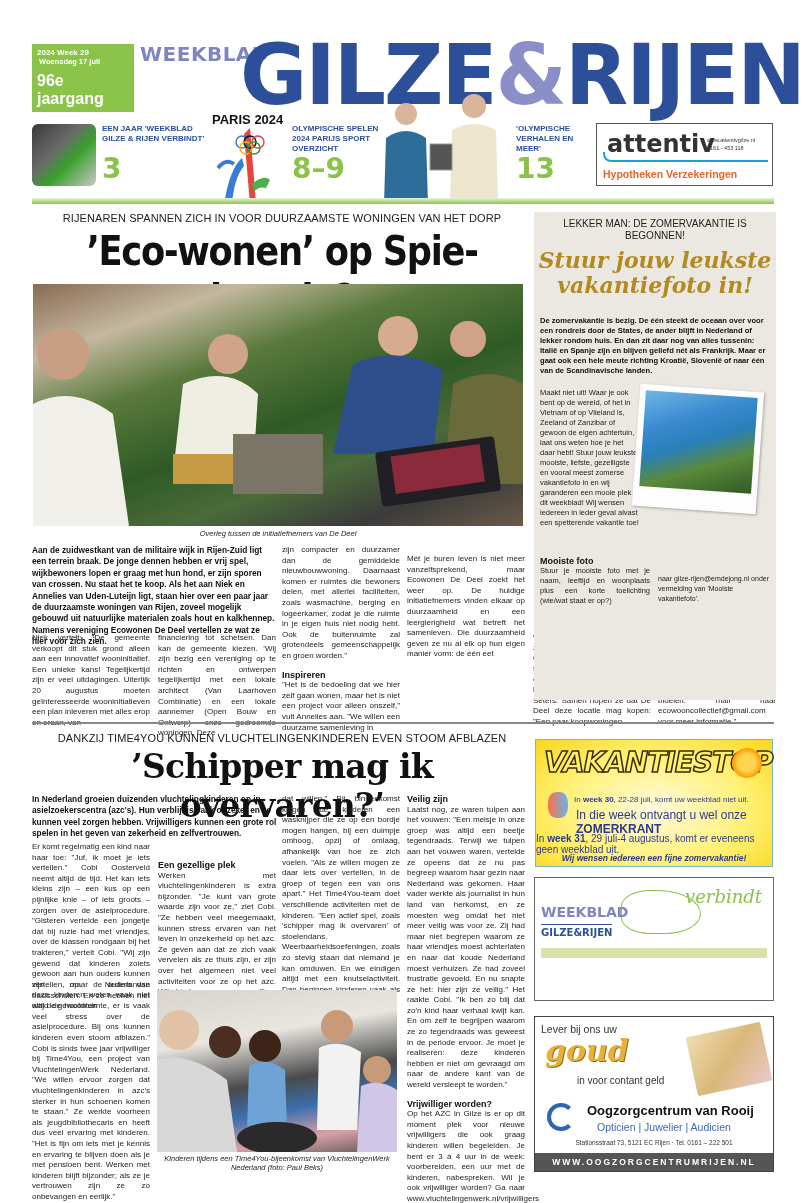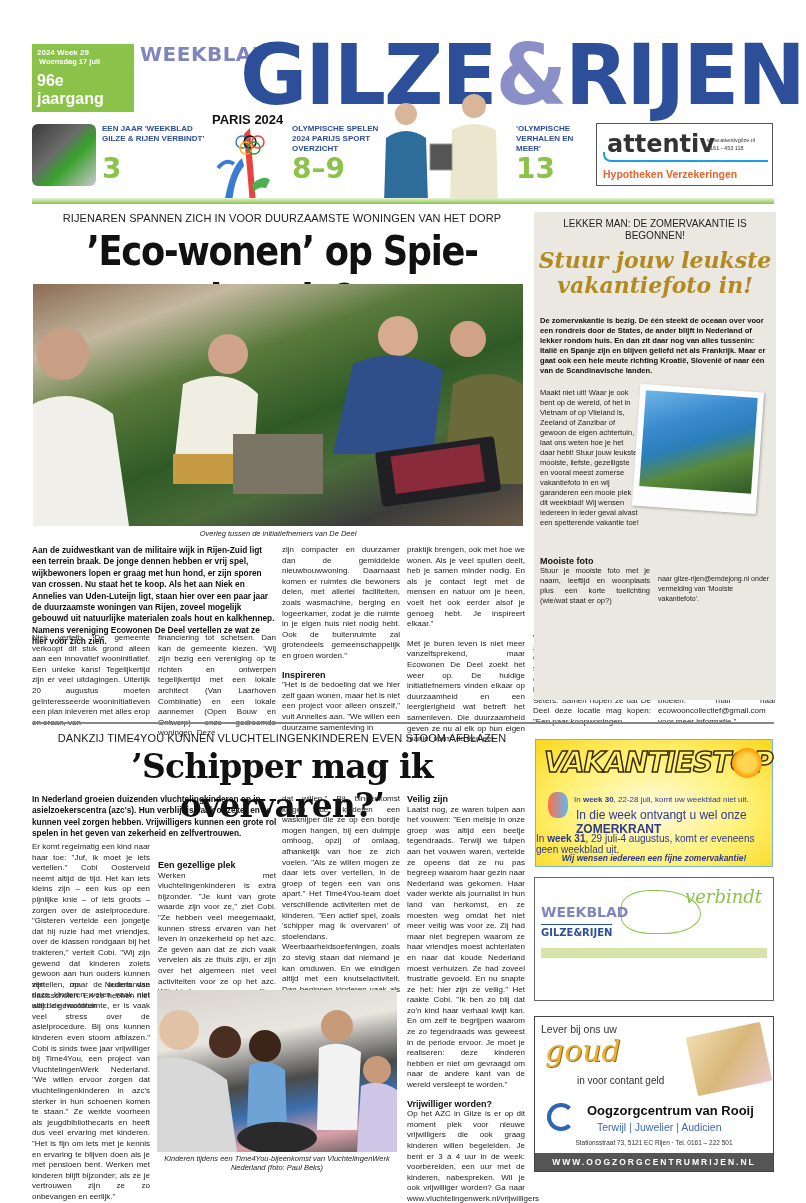--- a/index.html
+++ b/index.html
@@ -81,21 +81,21 @@
 #verbindt .gr{position:absolute;left:6px;top:46px;font-size:10px;font-weight:900;color:#2d4f99;font-family:"DejaVu Sans",sans-serif;border-top:1.5px solid #2d4f99;padding-top:2px}
 #verbindt .vb{position:absolute;left:150px;top:8px;font-family:"DejaVu Serif",serif;font-style:italic;font-size:18px;color:#8bc34a}
 #verbindt .hand{position:absolute;left:86px;top:12px;width:80px;height:44px;border:1.5px solid #8bc34a;border-radius:40% 60% 50% 40%}
 #verbindt .bar{position:absolute;left:6px;right:6px;top:70px;height:10px;background:#d7e3a8}
 #verbindt .blue{position:absolute;left:0;right:0;top:82px;bottom:0;background:#7f86be;text-align:center;color:#fff}
 #verbindt .dw{font-size:11px;font-weight:900;margin-top:2px;font-family:"DejaVu Sans",sans-serif}
 #verbindt .dg{font-size:15px;font-weight:900;font-family:"DejaVu Sans",sans-serif;letter-spacing:0.5px}
 #verbindt .zp{font-size:5px;font-weight:bold}
 #oog{left:534px;top:1016px;width:240px;height:156px;border:1.5px solid #444;background:#fff}
 #oog .lv{position:absolute;left:6px;top:6px;font-size:10.5px;color:#333}
-#oog .goud{position:absolute;left:10px;top:16px;font-family:"DejaVu Serif",serif;font-style:italic;font-weight:normal;font-size:30px;color:#e6b13a;text-shadow:1px 1px 0 #9b6e14}
+#oog .goud{position:absolute;left:10px;top:16px;font-family:"DejaVu Serif",serif;font-style:italic;font-weight:bold;font-size:30px;color:#e6b13a;text-shadow:1px 1px 0 #9b6e14}
 #oog .iv{position:absolute;left:42px;top:58px;font-size:10px;color:#333}
 #oog .money{position:absolute;left:156px;top:12px;width:76px;height:60px;background:linear-gradient(135deg,#f1dcb0,#d9b87a 50%,#e9c9c9);transform:rotate(-12deg);border-radius:2px}
 #oog .eye{position:absolute;left:12px;top:86px;width:28px;height:28px;border-radius:50%;border:4px solid #2d64b3;border-right-color:transparent}
 #oog .nm{position:absolute;left:52px;top:86px;font-size:13px;font-weight:bold;color:#111}
 #oog .sv{position:absolute;left:62px;top:104px;font-size:10.5px;color:#3d68b5}
 #oog .ad{position:absolute;left:0;width:100%;text-align:center;top:122px;font-size:6.5px;color:#333}
 #oog .url{position:absolute;left:0;right:0;bottom:0;height:18px;background:#555;color:#fff;font-size:8.5px;letter-spacing:2px;text-align:center;line-height:18px;font-weight:bold}
 </style>
 </head>
 <body>
@@ -175,21 +175,20 @@
 <div id="a1-caption" class="abs caption">Overleg tussen de initiatiefnemers van De Deel</div>
 <div id="a1-lead" class="abs lead">Aan de zuidwestkant van de militaire wijk in Rijen-Zuid ligt een terrein braak. De jonge dennen hebben er vrij spel, wijkbewoners lopen er graag met hun hond, er zijn sporen van crossen. Nu staat het te koop. Als het aan Niek en Annelies van Uden-Luteijn ligt, staan hier over een paar jaar de duurzaamste woningen van Rijen, zoveel mogelijk gebouwd uit natuurlijke materialen zoals hout en kalkhennep. Namens vereniging Ecowonen De Deel vertellen ze wat ze hier voor zich zien.</div>
 <div id="a1-c1" class="abs col">Niek vertelt: "De gemeente verkoopt dit stuk grond alleen aan een innovatief wooninitiatief. Een unieke kans! Tegelijkertijd zijn er veel uitdagingen. Uiterlijk 20 augustus moeten geïnteresseerde wooninitiatieven een plan inleveren met alles erop en eraan, van</div>
 <div id="a1-c2" class="abs col">financiering tot schetsen. Dan kan de gemeente kiezen. 'Wij zijn bezig een vereniging op te richten en ontwerpen tegelijkertijd met een lokale architect (Van Laarhoven Combinatie) en een lokale aannemer (Open Bouw en Ontwerp) onze gedroomde woningen. Deze</div>
 <div id="a1-c3" class="abs col">
   <p>zijn compacter en duurzamer dan de gemiddelde nieuwbouwwoning. Daarnaast komen er ruimtes die bewoners delen, met allerlei faciliteiten, zoals wasmachine, berging en logeerkamer, zodat je die ruimte in je eigen huis niet nodig hebt. Ook de buitenruimte zal grotendeels gemeenschappelijk en groen worden."</p>
   <h4>Inspireren</h4>
   <p>"Het is de bedoeling dat we hier zelf gaan wonen, maar het is niet een project voor alleen onszelf," vult Annelies aan. "We willen een duurzame samenleving in</p>
 </div>
 <div id="a1-c4" class="abs col">
-  <p>praktijk brengen, ook met hoe we wonen. Als je veel spullen deelt, heb je samen minder nodig. En als je contact legt met de mensen en natuur om je heen, voelt het ook eerder alsof je genoeg hebt. Je inspireert elkaar."</p>
   <p style="margin-top:9px">Mét je buren leven is niet meer vanzelfsprekend, maar Ecowonen De Deel zoekt het weer op. De huidige initiatiefnemers vinden elkaar op duurzaamheid en een leergierigheid wat betreft het samenleven. Die duurzaamheid geven ze nu al elk op hun eigen manier vorm: de één eet</p>
 </div>
 <div id="a1-c5" class="abs col">veganistisch, een ander deelt zijn auto en rijdt zelf velomobiel, een ander organiseert de straatpicknick, en weer een ander bouwt mee aan de biologische Sophia's Tuin op Seters. Samen hopen ze dat De Deel deze locatie mag kopen: "Een paar koopwoningen</div>
 <div id="a1-c6" class="abs col">in ons plan zijn nog niet vergeven. Deze manier van wonen is niet geschikt voor iedereen die woonruimte nodig heeft, maar voor wie De Deel echt wil helpen groeien en bloeien: mail naar ecowooncollectief@gmail.com voor meer informatie."</div>
 
 <div id="promo" class="abs">
   <div class="k1">LEKKER MAN: DE ZOMERVAKANTIE IS BEGONNEN!</div>
   <div class="script">Stuur jouw leukste vakantiefoto in!</div>
   <div class="intro">De zomervakantie is bezig. De één steekt de oceaan over voor een rondreis door de States, de ander blijft in Nederland of lekker rondom huis. En dan zit daar nog van alles tussenin: Italië en Spanje zijn en blijven geliefd nét als Frankrijk. Maar er gaat ook een hele meute richting Kroatië, Slovenië of naar één van de Scandinavische landen.</div>
   <div class="body">Maakt niet uit! Waar je ook bent op de wereld, of het in Vietnam of op Vlieland is, Zeeland of Zanzibar of gewoon de eigen achtertuin, laat ons weten hoe je het daar hebt! Stuur jouw leukste, mooiste, liefste, gezelligste en vooral meest zomerse vakantiefoto in en wij garanderen een mooie plek in dit weekblad! Wij wensen iedereen in ieder geval alvast een spetterende vakantie toe!</div>
@@ -253,16 +252,16 @@
   <div class="bar"></div>
 </div>
 
 <div id="oog" class="abs">
   <div class="lv">Lever bij ons uw</div>
   <div class="goud">goud</div>
   <div class="iv">in voor contant geld</div>
   <div class="money"></div>
   <div class="eye"></div>
   <div class="nm">Oogzorgcentrum van Rooij</div>
-  <div class="sv">Terwijl | Juwelier | Audicien</div>
+  <div class="sv">Opticien | Juwelier | Audicien</div>
   <div class="ad">Stationsstraat 73, 5121 EC Rijen  ·  Tel. 0161 – 222 501</div>
   <div class="url">WWW.OOGZORGCENTRUMRIJEN.NL</div>
 </div>
 
 </body></html>

